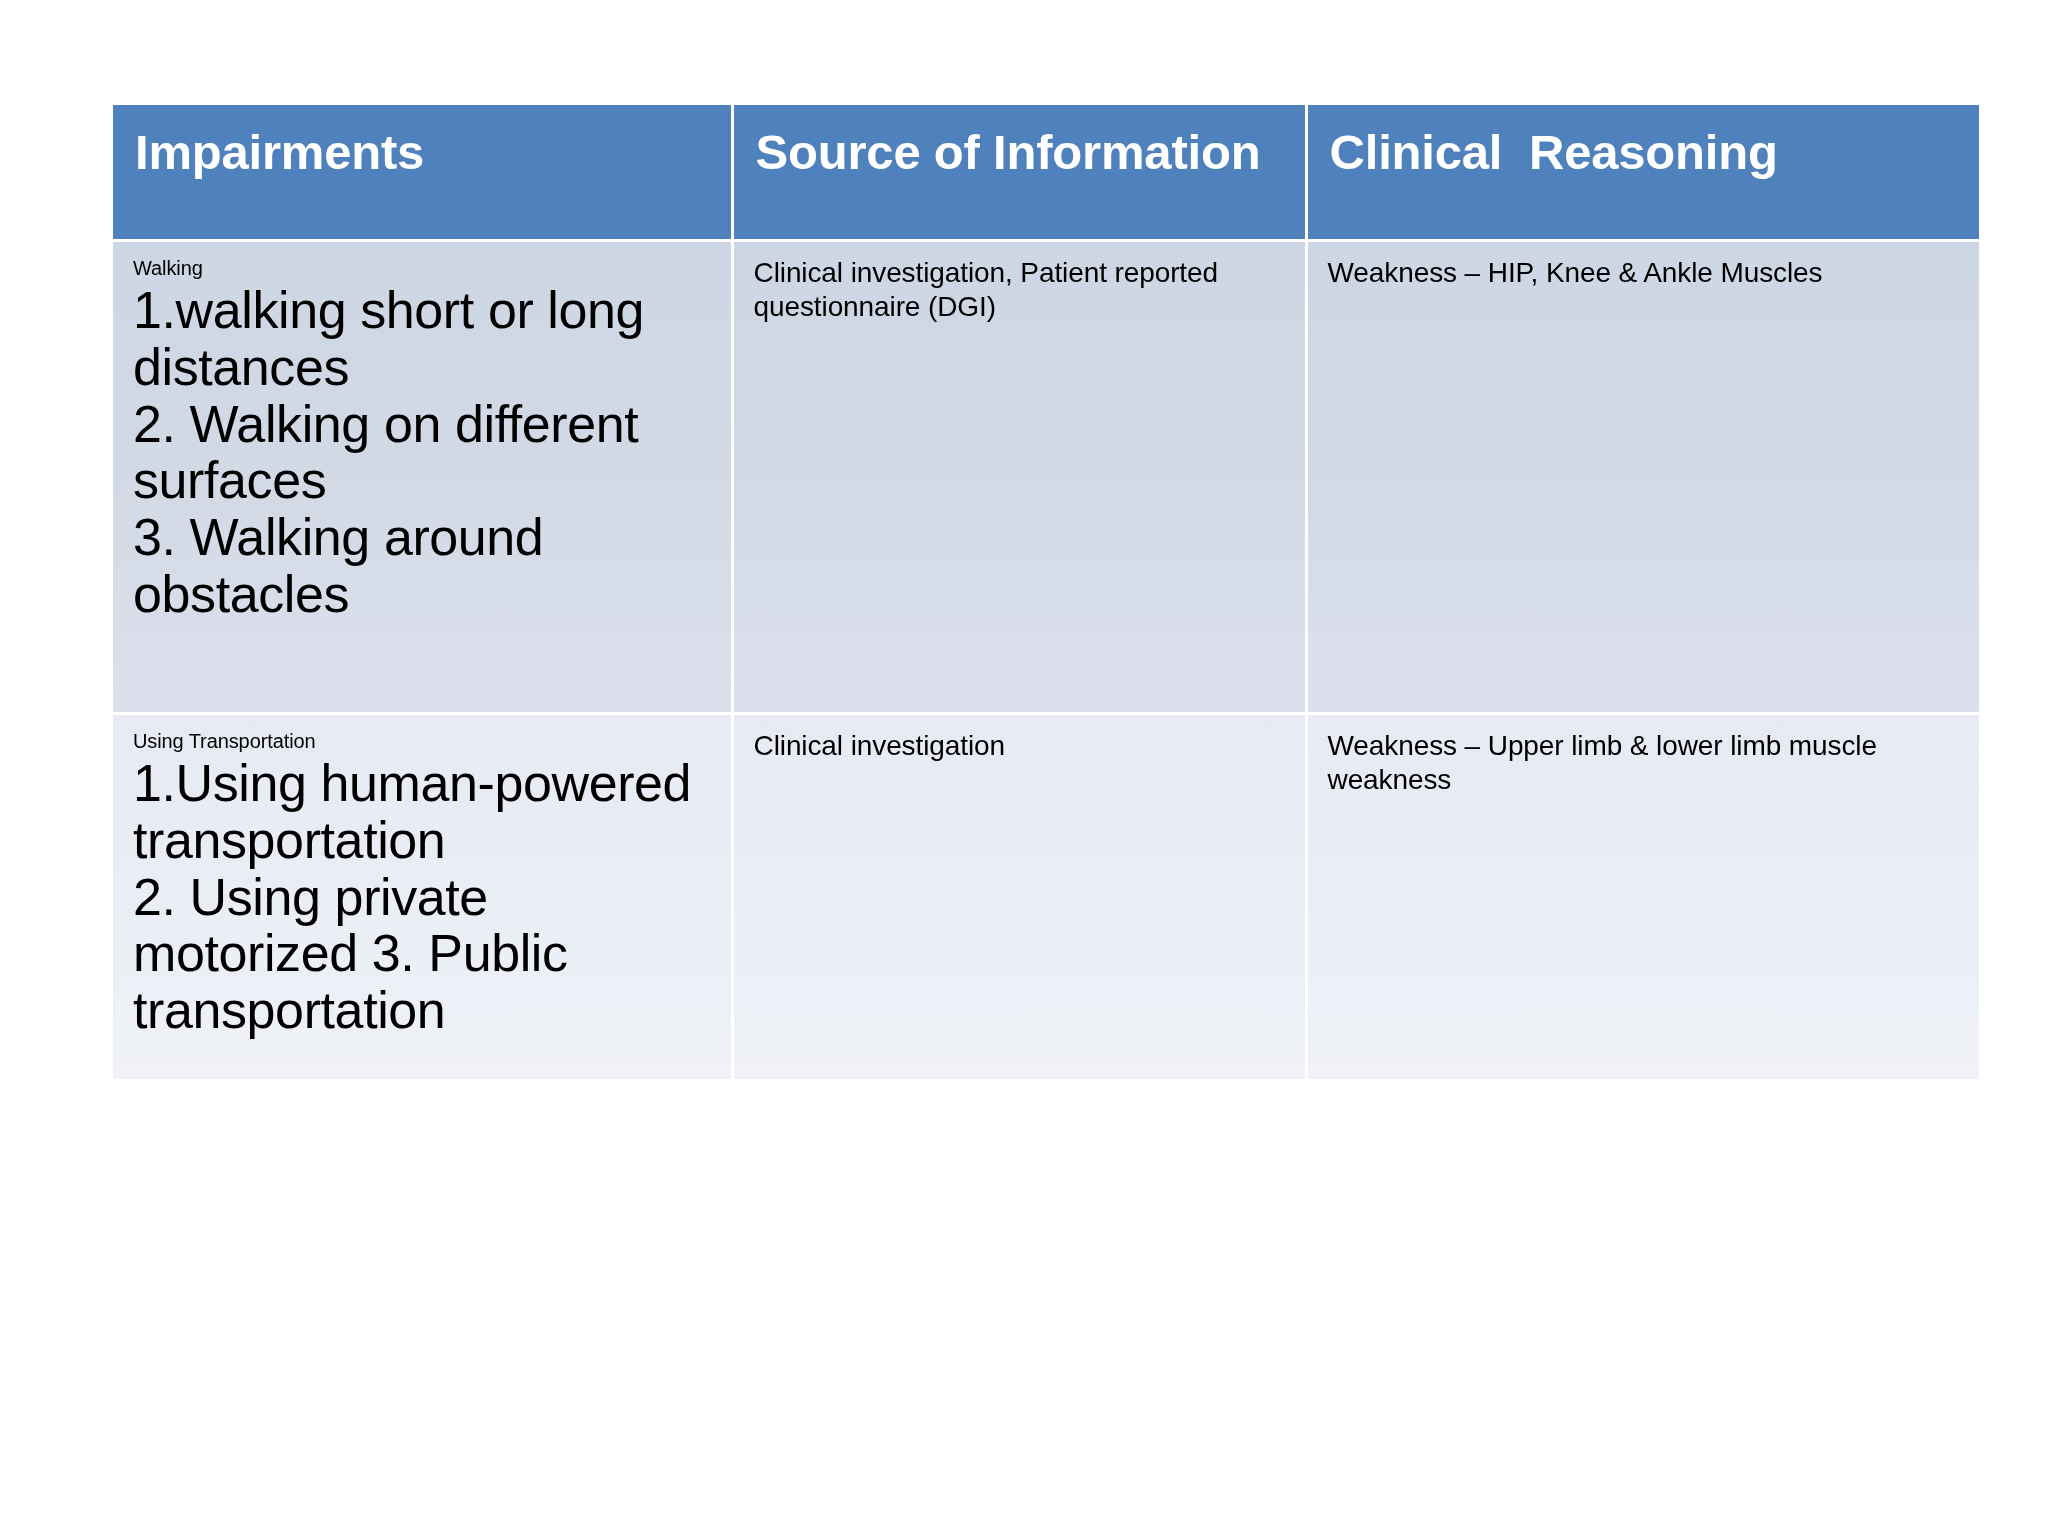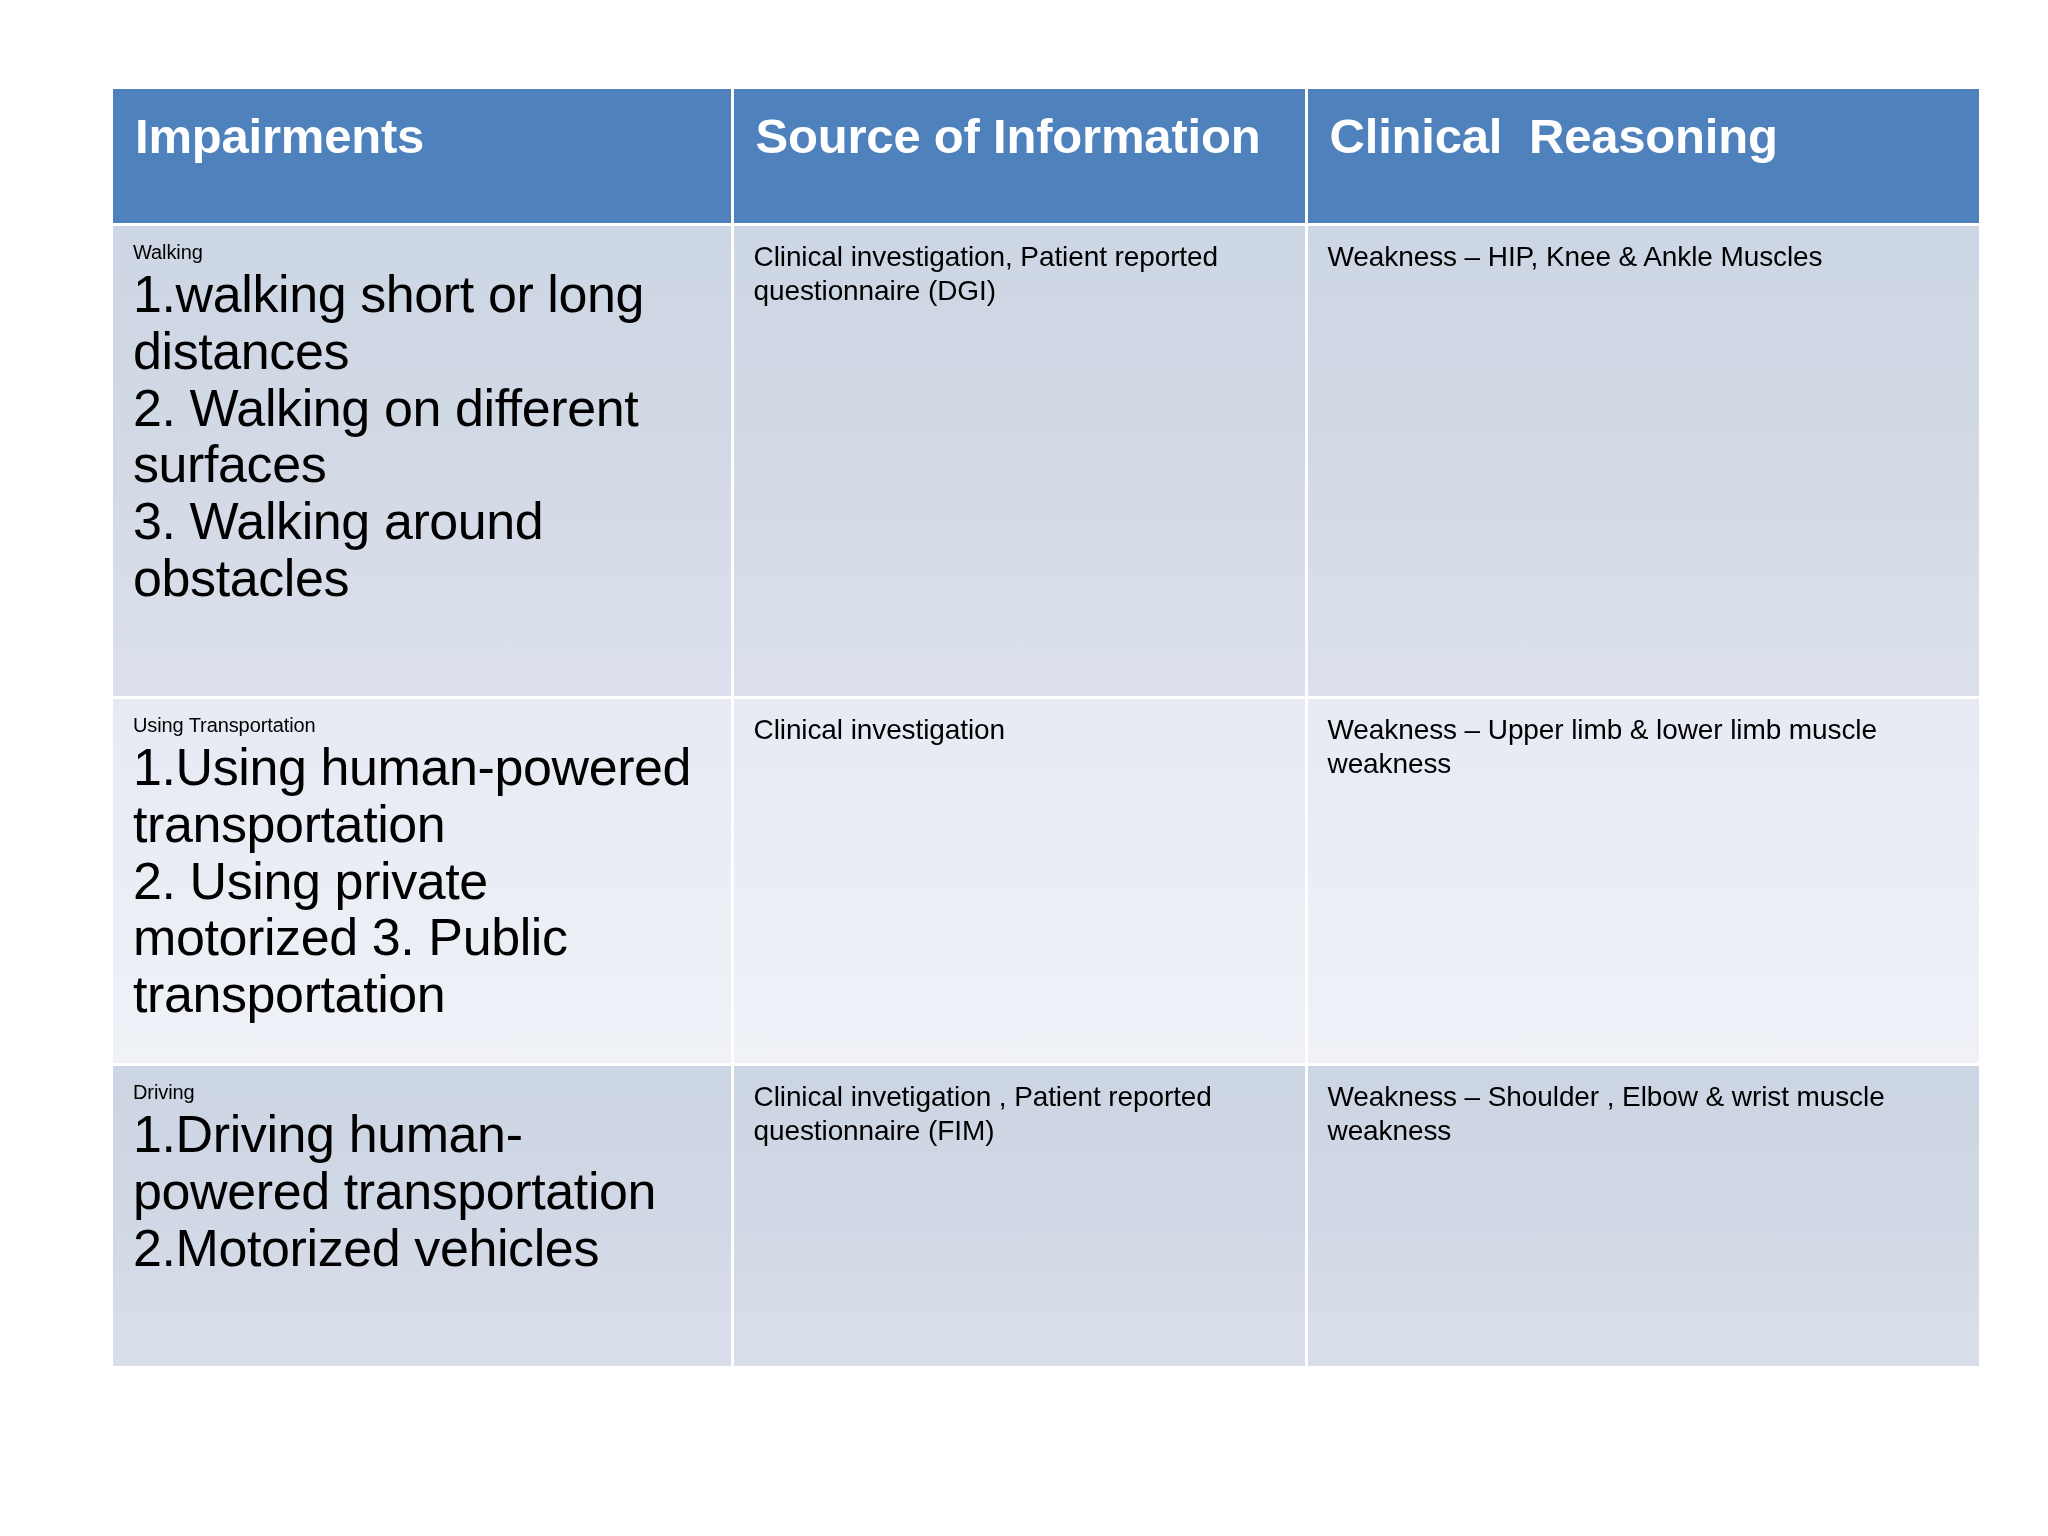--- a/index.html
+++ b/index.html
@@ -10,23 +10,24 @@
   body {
     width: 2048px;
     height: 1536px;
     font-family: "Liberation Sans", sans-serif;
     -webkit-font-smoothing: antialiased;
   }
 
   .slide {
     position: relative;
     width: 2048px;
-    height: 1536px;
+    height: 1348px;
     background: #ffffff;
     overflow: hidden;
+    margin-top: 16px;
   }
 
   .table-wrap {
     position: absolute;
     left: 110px;
     top: 86px;
     width: 1872px;
   }
 
   .tbl {
@@ -138,30 +139,17 @@
 2. Using private motorized 3. Public transportation</p>
           </td>
           <td>
             <p class="cell-plain">Clinical investigation</p>
           </td>
           <td>
             <p class="cell-plain">Weakness – Upper limb &amp; lower limb muscle weakness</p>
           </td>
         </tr>
 
-        <tr class="row-c">
-          <td>
-            <p class="cell-title">Driving</p>
-            <p class="cell-body">1.Driving human-powered transportation
-2.Motorized vehicles</p>
-          </td>
-          <td>
-            <p class="cell-plain">Clinical invetigation , Patient reported questionnaire (FIM)</p>
-          </td>
-          <td>
-            <p class="cell-plain">Weakness – Shoulder , Elbow &amp; wrist muscle weakness</p>
-          </td>
-        </tr>
 
       </tbody>
     </table>
   </div>
 </div>
 
 </body></html>

